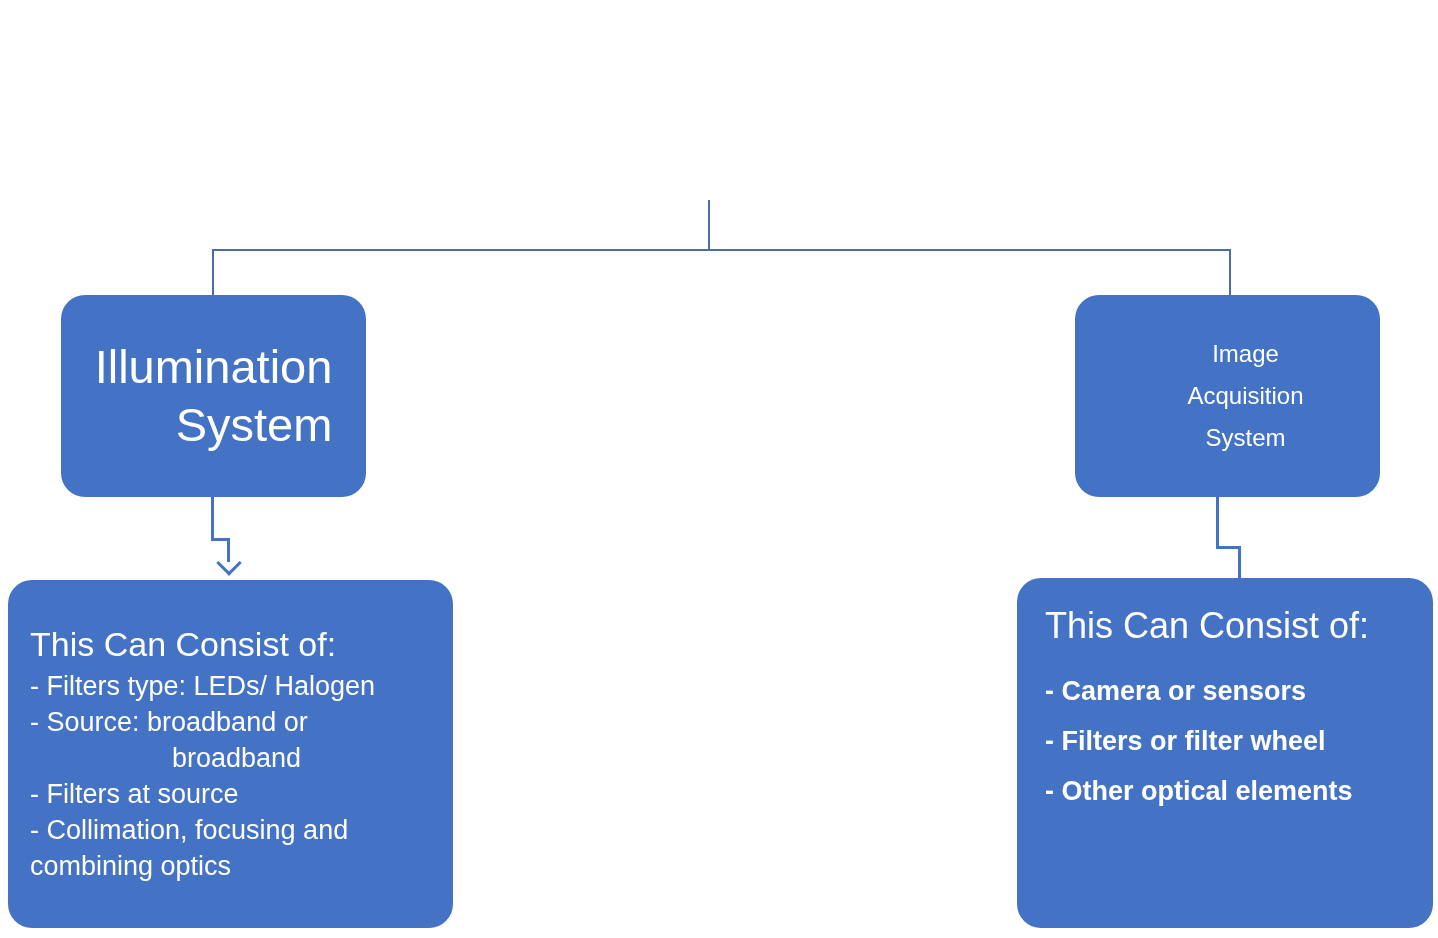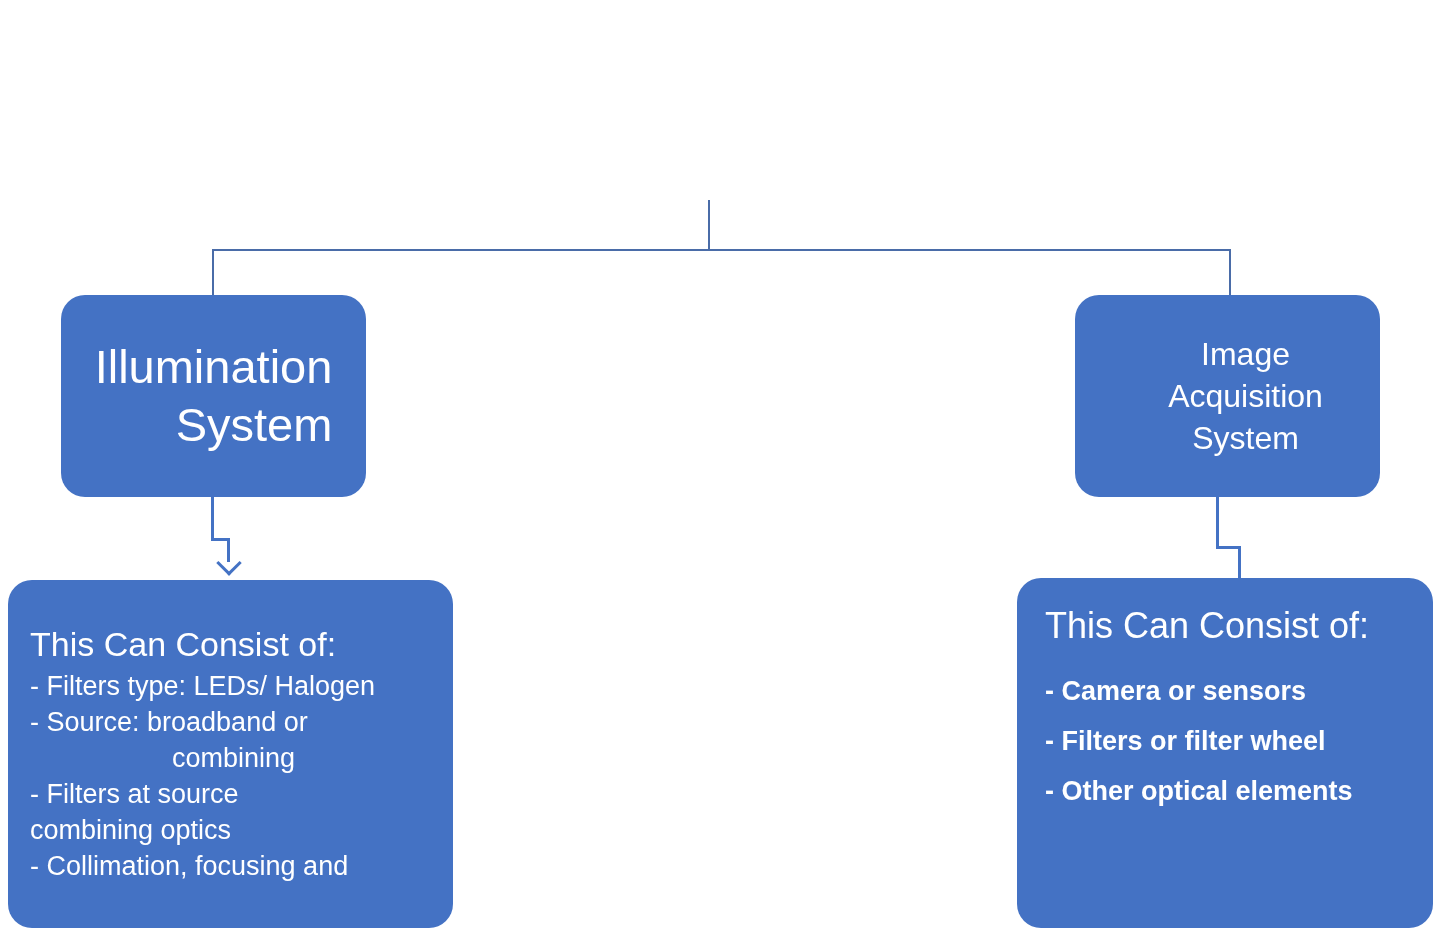--- a/index.html
+++ b/index.html
@@ -37,21 +37,21 @@
     justify-content: center;
   }
 
   .node-root   { left: 559px; top: 4px;   width: 304px; height: 197px; }
   .node-root .node-label { font-size: 36px; line-height: 46px; }
 
   .node-illum  { left: 61px;  top: 295px; width: 305px; height: 202px; }
   .node-illum .node-label { font-size: 47px; line-height: 58px; text-align: right; }
 
   .node-acq    { left: 1075px; top: 295px; width: 305px; height: 202px; }
-  .node-acq .node-label { font-size: 32px; line-height: 42px; margin-left: 36px; }
+  .node-acq .node-label { font-size: 24px; line-height: 42px; margin-left: 36px; }
 
   .node-details-left  { left: 8px;    top: 580px; width: 445px; height: 348px; padding: 44px 18px 0 22px; }
   .node-details-right { left: 1017px; top: 578px; width: 416px; height: 350px; padding: 28px 16px 0 28px; }
 
   .details-heading {
     font-size: 34px;
     line-height: 40px;
     margin-bottom: 4px;
   }
   .node-details-right .details-heading {
@@ -119,24 +119,24 @@
   <div class="node node-acq node-center">
     <div class="node-label">Image
 Acquisition
 System</div>
   </div>
 
   <div class="node node-details-left">
     <div class="details-heading">This Can Consist of:</div>
     <div class="bullet">- Filters type: LEDs/ Halogen</div>
     <div class="bullet space-above">- Source: broadband or</div>
-    <div class="bullet indent">combining</div>
+    <div class="bullet indent">broadband</div>
     <div class="bullet">- Filters at source</div>
+    <div class="bullet">- Collimation, focusing and</div>
     <div class="bullet">combining optics</div>
-    <div class="bullet">- Collimation, focusing and</div>
   </div>
 
   <div class="node node-details-right">
     <div class="details-heading">This Can Consist of:</div>
     <div class="bullet-wide">- Camera or sensors</div>
     <div class="bullet-wide">- Filters or filter wheel</div>
     <div class="bullet-wide">- Other optical elements</div>
   </div>
 
 </div>

